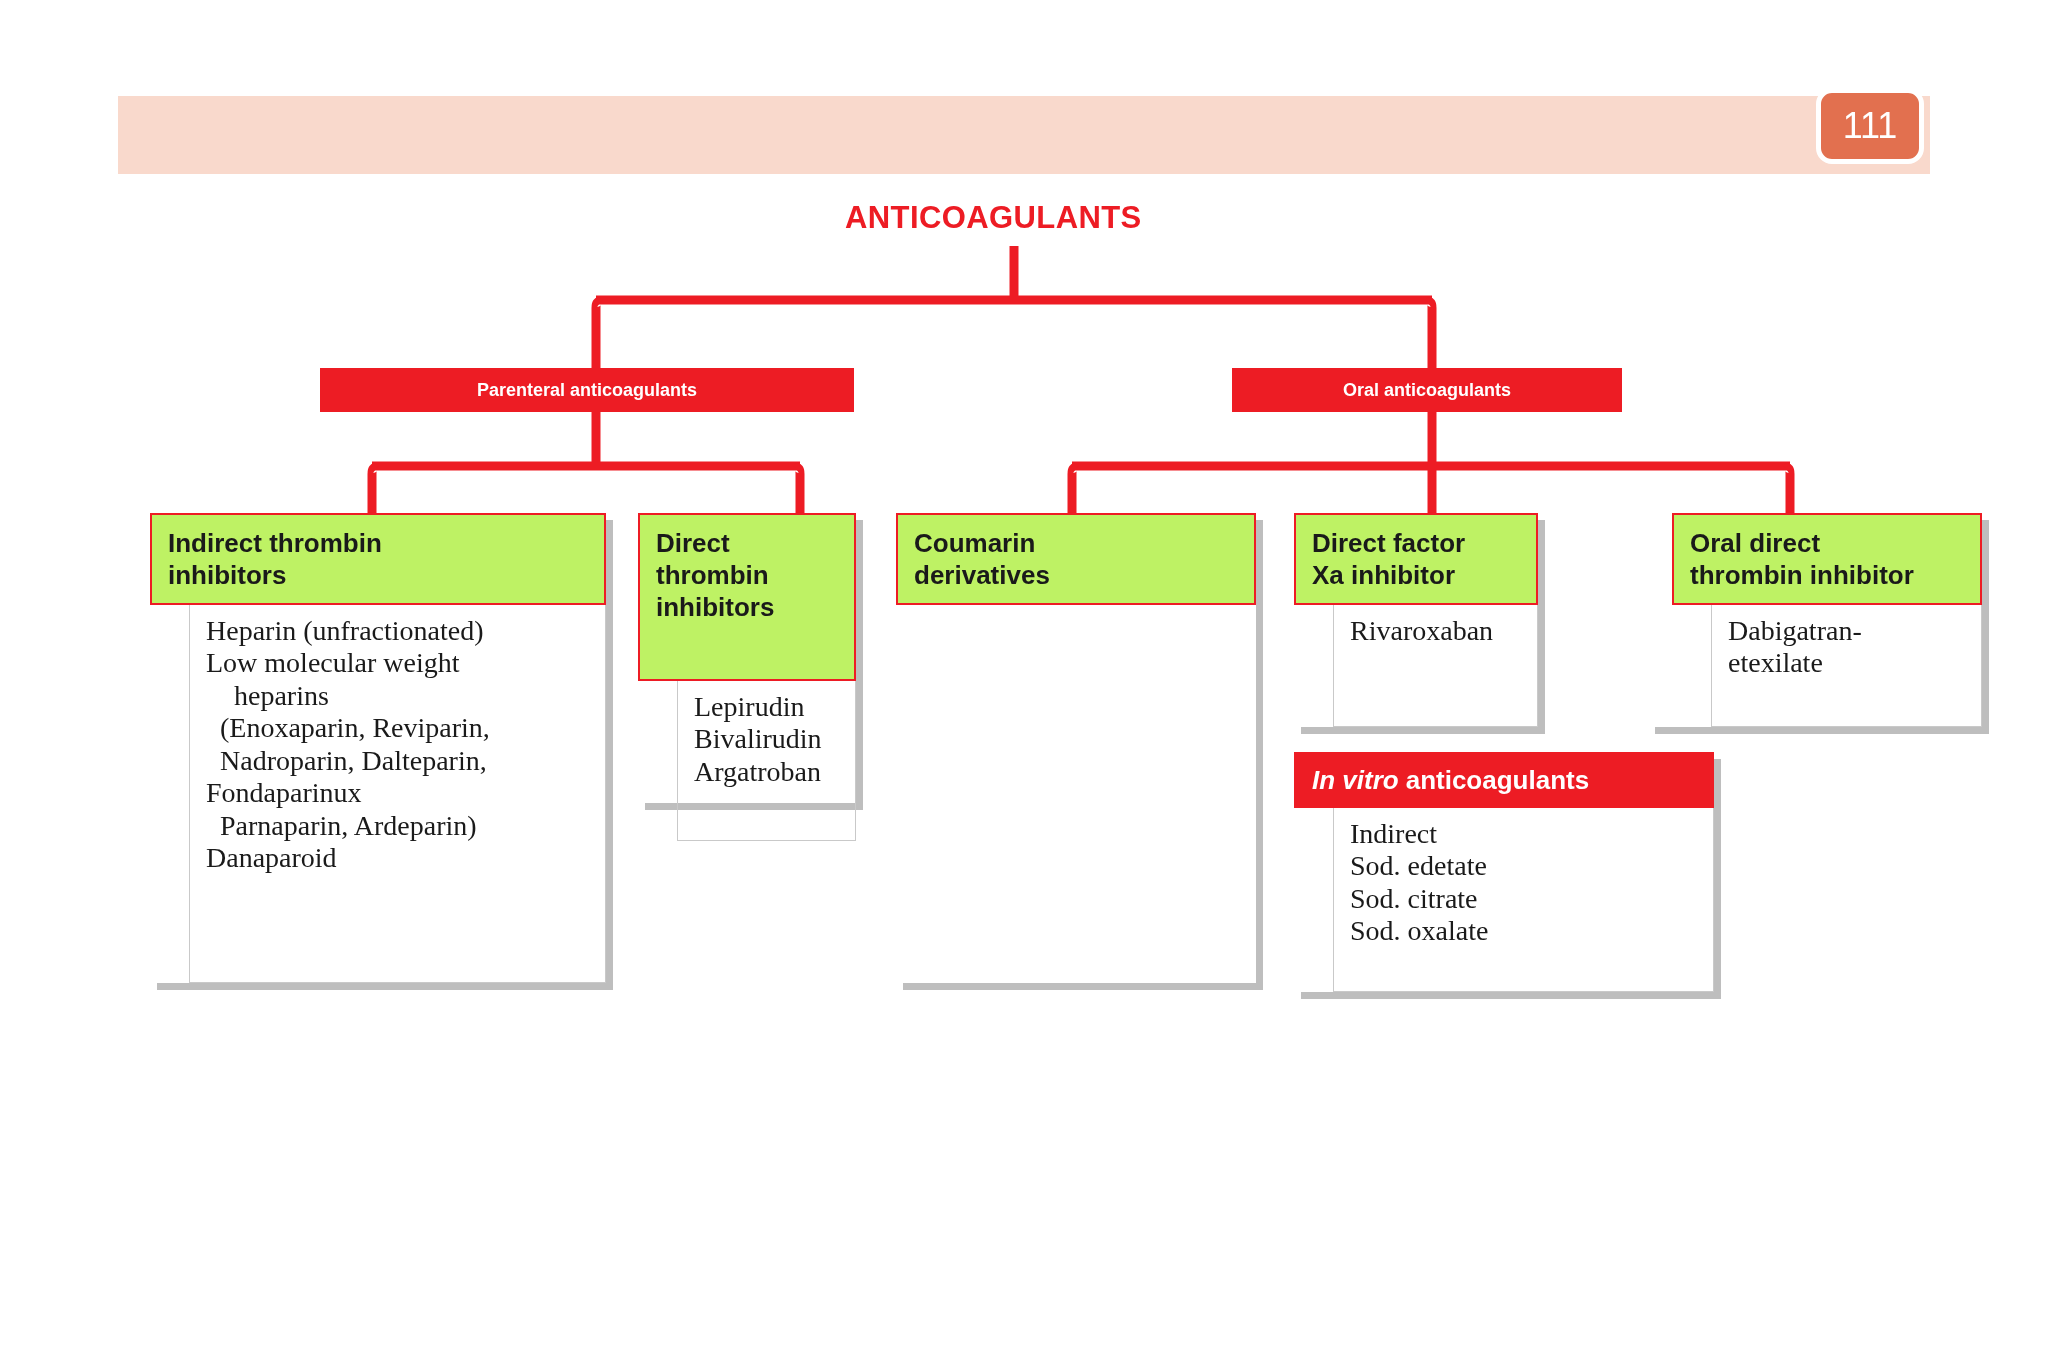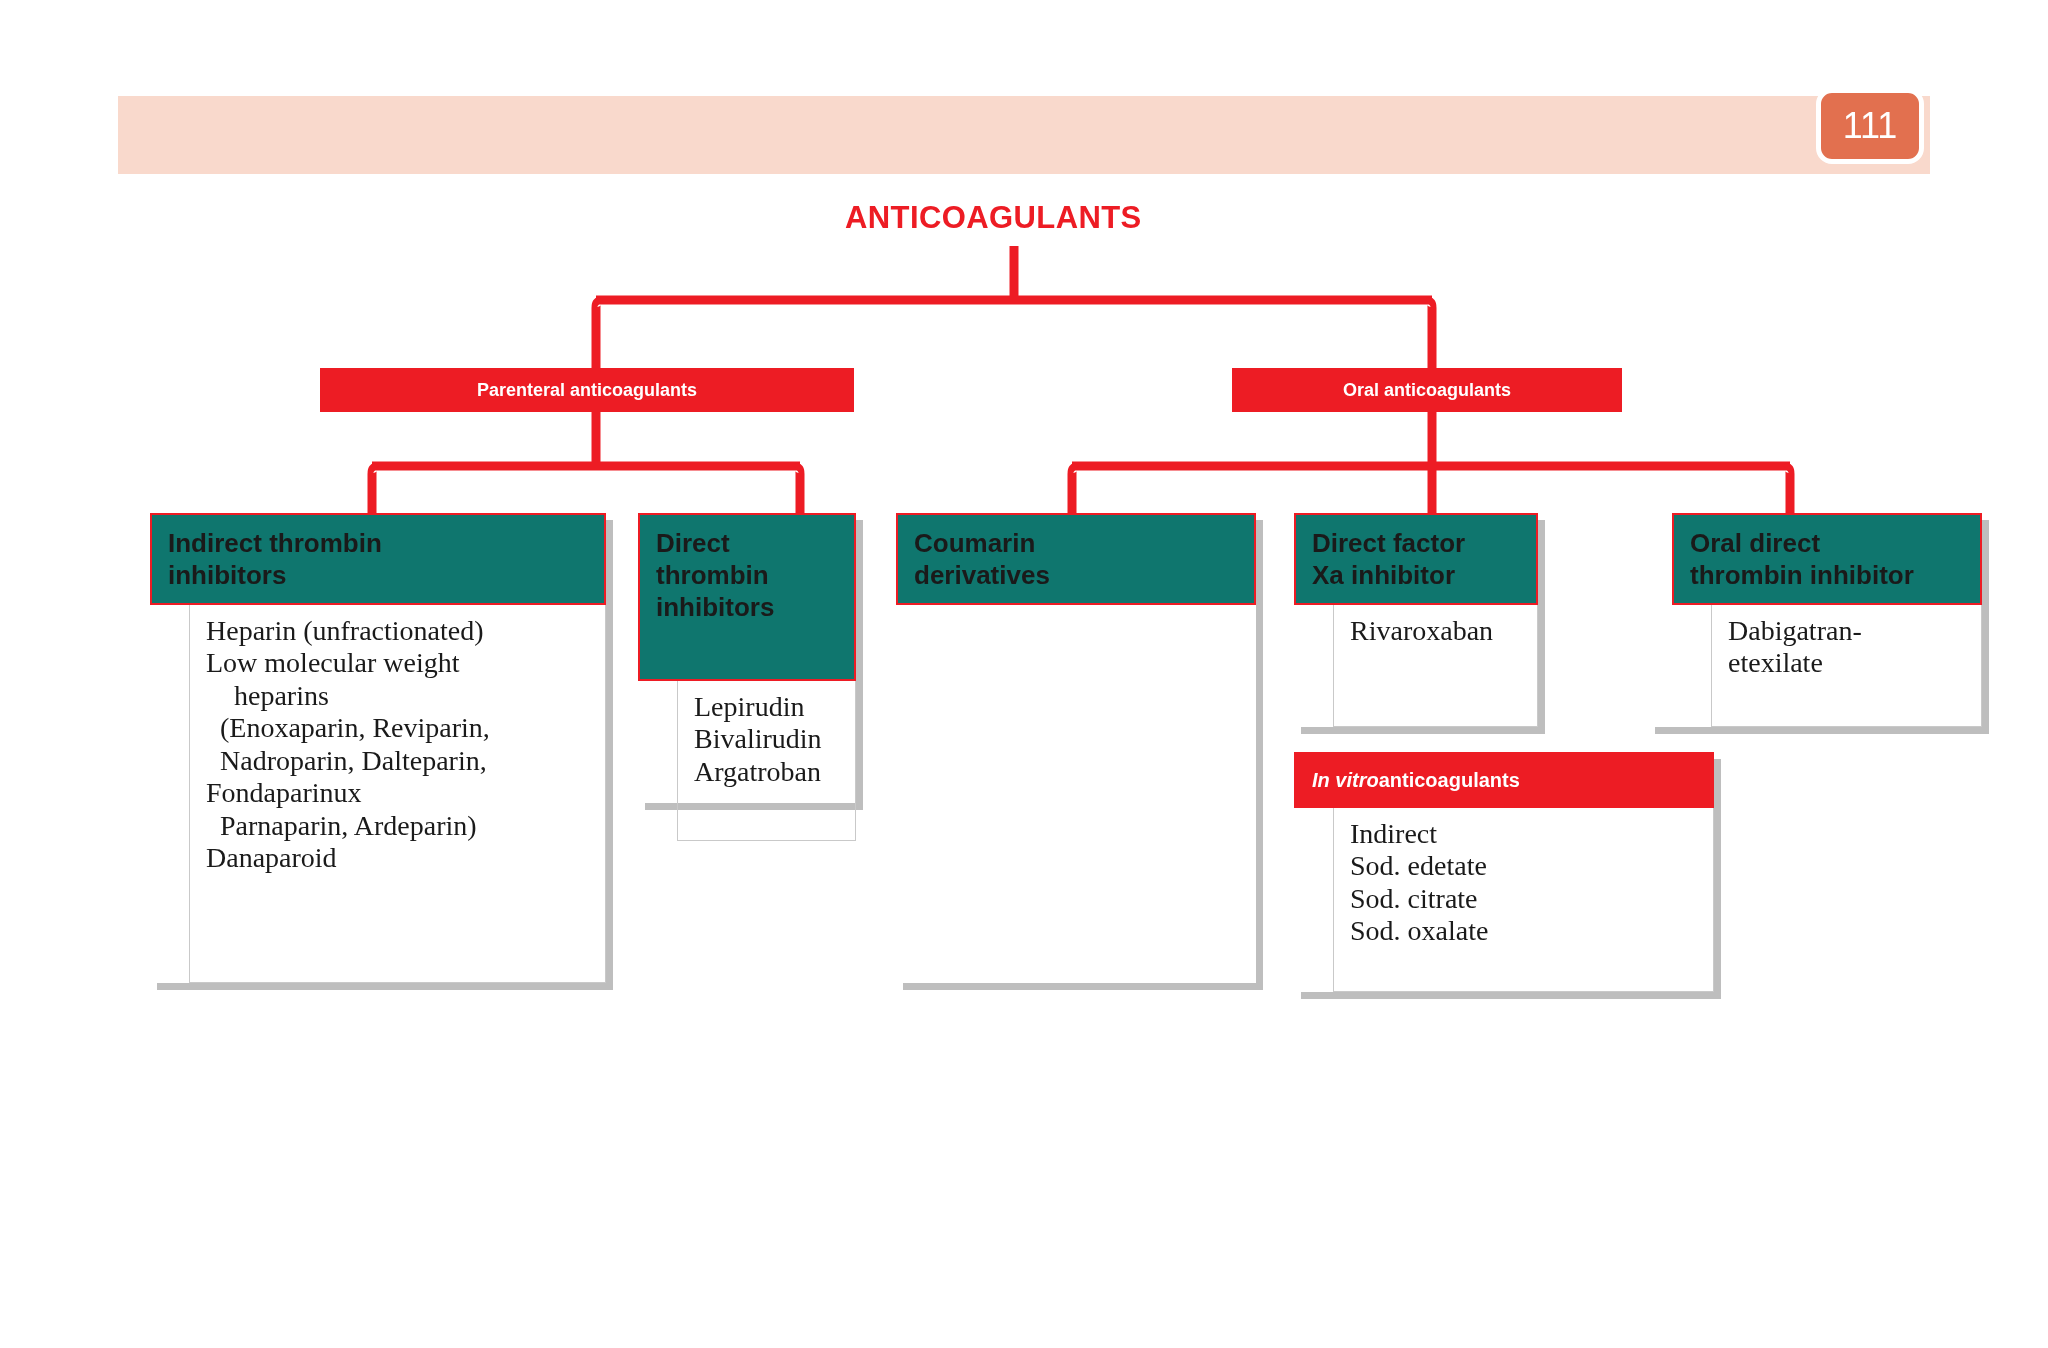--- a/index.html
+++ b/index.html
@@ -99,37 +99,38 @@
   }
 
   
   .card {
     position: absolute;
     box-sizing: border-box;
     background: #ffffff;
     box-shadow: 7px 7px 0 0 rgba(150,150,150,0.62);
   }
   .card-head {
-    background: #0f766e;
+    background: #bef264;
     border: 2px solid #ED1C24;
     box-sizing: border-box;
     padding: 12px 14px 10px 16px;
     font-family: "Liberation Sans", sans-serif;
     font-weight: bold;
     font-size: 26px;
     line-height: 1.24;
     color: #1a1a1a;
   }
   .card-head.banner-head {
     background: #ED1C24;
     border: none;
     color: #ffffff;
     padding: 13px 14px 13px 18px;
-    font-size: 20px;
-    white-space: nowrap;
+    font-size: 26px;
+    white-space: nowrap;
+    gap: 7px;
   }
   .card-head.banner-head em {
     font-style: italic;
   }
   .card-body {
     border: 1px solid #c9c9c9;
     border-top: none;
     box-sizing: border-box;
     padding: 10px 12px 16px 16px;
     font-family: "Liberation Serif", serif;

